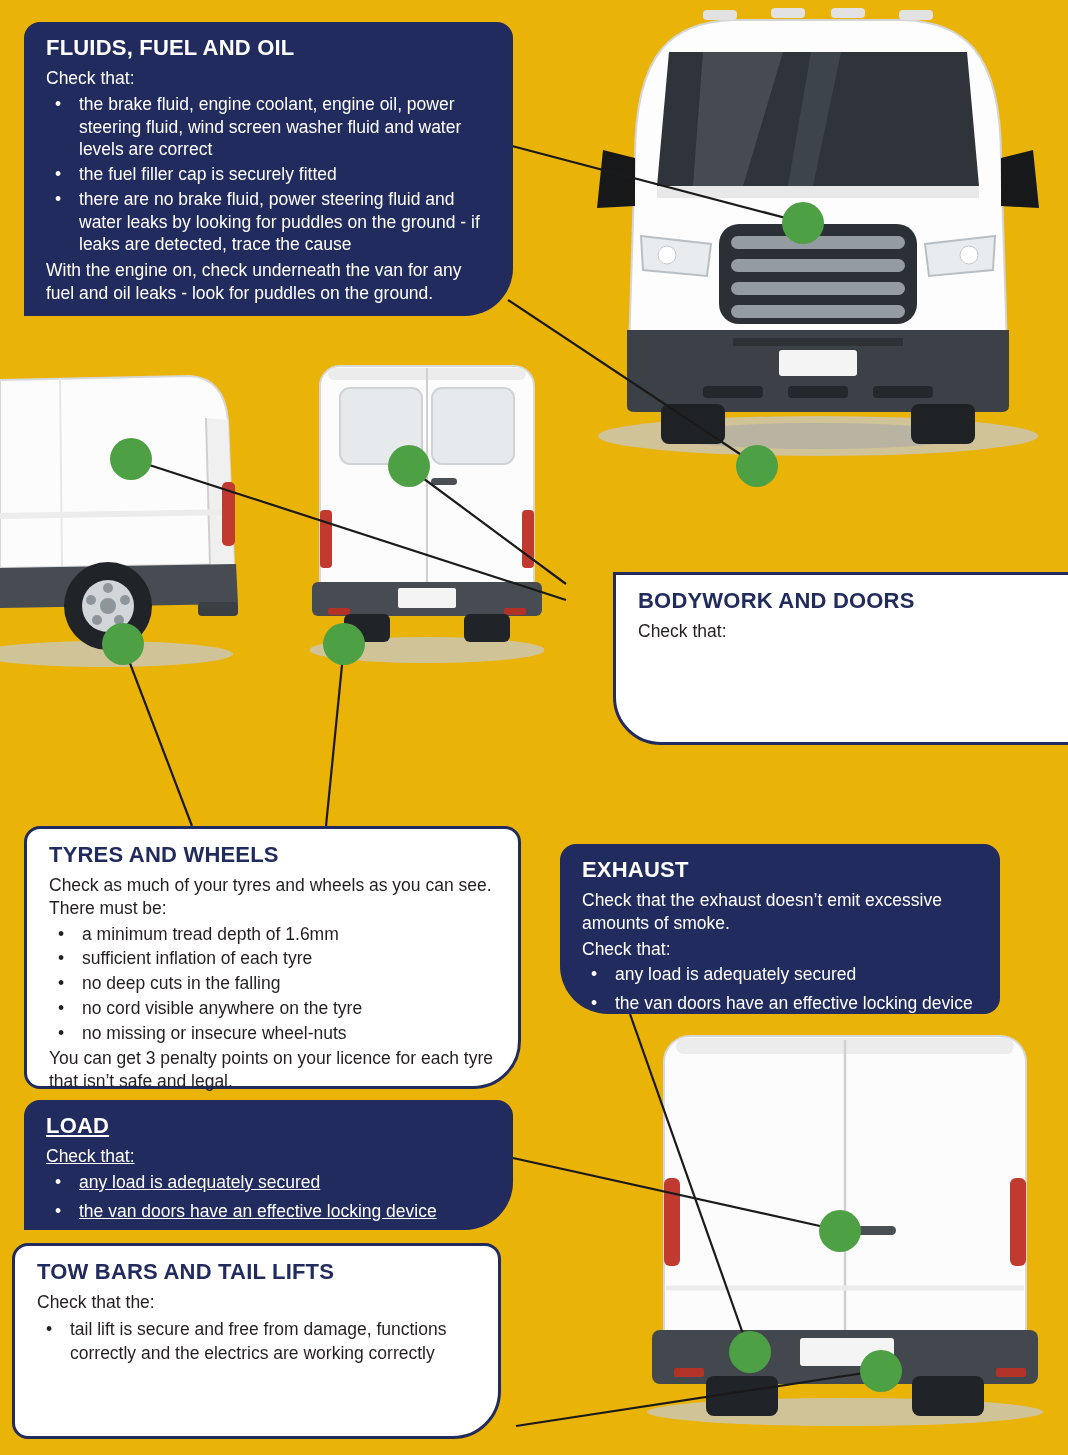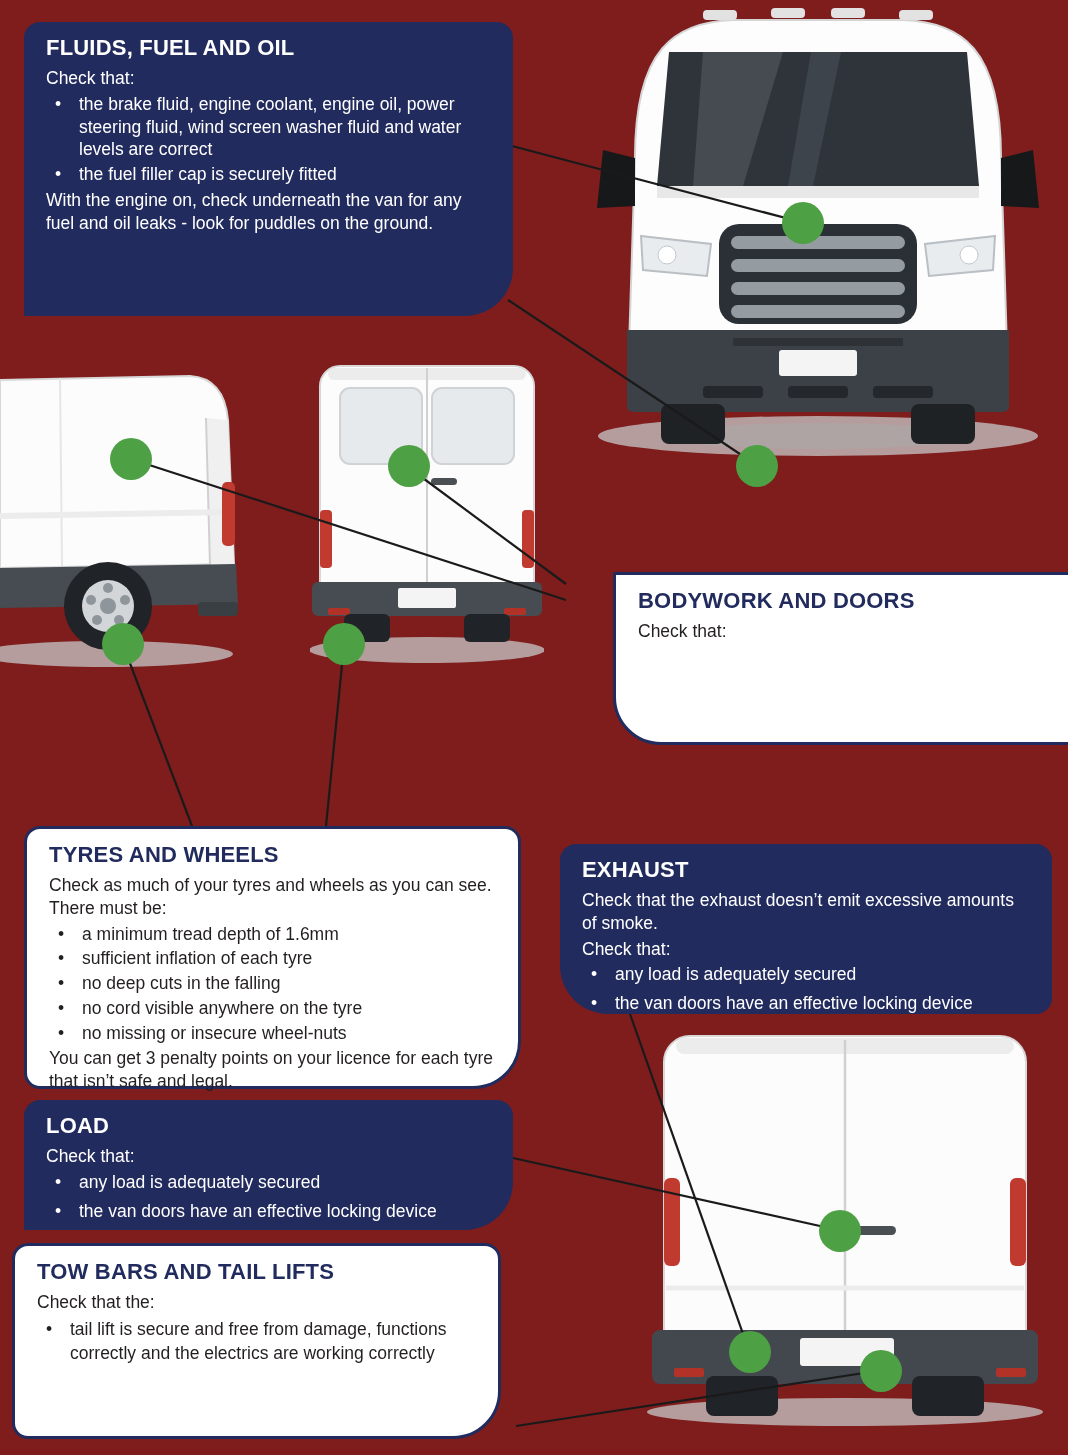--- a/index.html
+++ b/index.html
@@ -1,20 +1,20 @@
 <!DOCTYPE html>
 <html style="--navy: #222b5e; --green: #4ea045; --line: #1a1a1a;"><head>
 <meta charset="utf-8">
 <style>
   :root { --navy:#222b5e; --green:#4ea045; --line:#1a1a1a; }
   * { box-sizing:border-box; }
   html,body { margin:0; padding:0; background:#fff; }
   #canvas {
     position:relative; width:1068px; height:1455px; margin:0 auto;
-    background:#7f1d1d; overflow:hidden;
+    background:#eab308; overflow:hidden;
     font-family:"Liberation Sans", sans-serif;
   }
   .illu { position:absolute; z-index:1; }
   #overlay { position:absolute; left:0; top:0; z-index:5; pointer-events:none; }
   .connector { stroke:var(--line); stroke-width:2.2; fill:none; }
   .marker { fill:var(--green); }
 
   .panel { position:absolute; z-index:10; padding:13px 22px 10px; }
   .panel.navy { background:var(--navy); color:#ffffff; }
   .panel.outline { background:#ffffff; border:3px solid var(--navy); color:#231f20; }
@@ -24,22 +24,22 @@
   .bullets { list-style:none; margin:1px 0 3px; padding:0; }
   .bullets li { position:relative; padding-left:33px; margin:0 0 2px; font-size:17.5px; line-height:1.3; }
   .bullets li::before { content:"\2022"; position:absolute; left:9px; top:0; }
   .bullets.spaced li { margin-bottom:9px; }
   .bullets.mid li { margin-bottom:6px; }
   .bullets.loose li { line-height:1.4; margin-bottom:4px; }
 
   #panel-fluids  { left:24px;  top:22px;   width:489px; height:294px; border-radius:16px 16px 48px 0; }
   #panel-bodywork{ left:565px; top:572px;  width:487px; height:173px; border-radius:0 16px 16px 48px;margin-left:48px; }
   #panel-tyres   { left:24px;  top:826px;  width:497px; height:263px; border-radius:16px 16px 48px 16px; }
-  #panel-exhaust { left:560px; top:844px;  width:492px; height:170px; border-radius:16px 16px 16px 48px; }
-  #panel-load    { left:24px;  top:1100px; width:489px; height:130px; border-radius:16px 16px 48px 0; }
+  #panel-exhaust { left:560px; top:844px;  width:440px; height:170px; border-radius:16px 16px 16px 48px; }
+  #panel-load    { left:24px;  top:1100px; width:489px; height:130px; border-radius:16px 16px 48px 0;text-decoration:underline; }
   #panel-towbars { left:12px;  top:1243px; width:489px; height:196px; border-radius:16px 16px 48px 16px; }
 
   #van-front      { left:583px; top:8px;    width:470px; height:462px; }
   #van-side       { left:0px;   top:366px;  width:258px; height:306px; }
   #van-rear-small { left:310px; top:360px;  width:234px; height:306px; }
   #van-rear-large { left:640px; top:1030px; width:410px; height:400px; }
 </style>
 </head>
 <body>
 
@@ -154,20 +154,21 @@
     <circle class="marker" cx="750" cy="1352" r="21"></circle>
     <circle class="marker" cx="881" cy="1371" r="21"></circle>
   </svg>
 
   <section class="panel navy" id="panel-fluids">
     <h2>FLUIDS, FUEL AND OIL</h2>
     <p>Check that:</p>
     <ul class="bullets">
       <li>the brake fluid, engine coolant, engine oil, power steering fluid, wind screen washer fluid and water levels are correct</li>
       <li>the fuel filler cap is securely fitted</li>
+      <li>there are no brake fluid, power steering fluid and water leaks by looking for puddles on the ground - if leaks are detected, trace the cause</li>
     </ul>
     <p>With the engine on, check underneath the van for any fuel and oil leaks - look for puddles on the ground.</p>
   </section>
 
   <section class="panel outline" id="panel-bodywork">
     <h2>BODYWORK AND DOORS</h2>
     <p>Check that:</p>
   </section>
 
   <section class="panel outline" id="panel-tyres">

